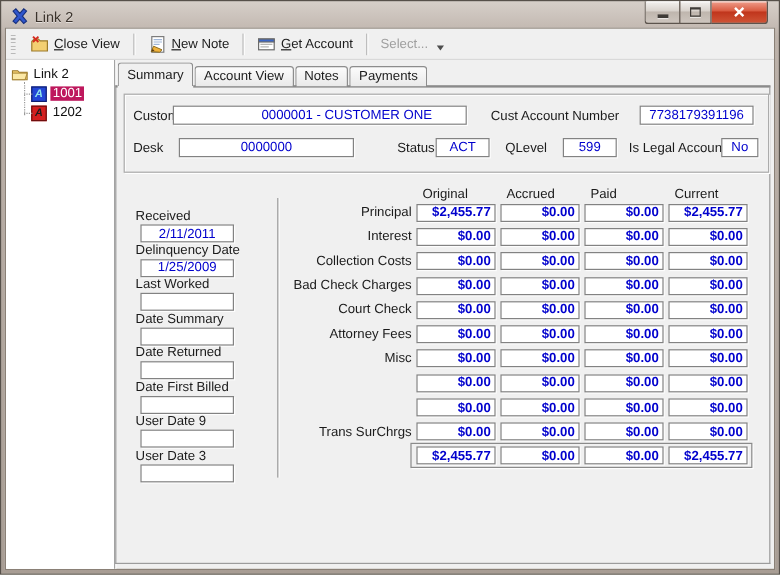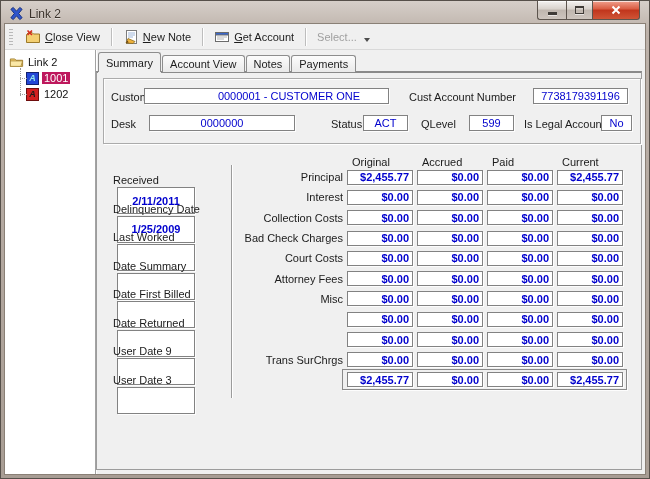--- a/index.html
+++ b/index.html
@@ -57,21 +57,21 @@
   .tb{position:absolute;background:#fff;border:1px solid #828282;box-shadow:1px 1px 0 rgba(255,255,255,.85);
     height:16px;font-size:11px;color:#0000cd;display:flex;align-items:center;}
   .tb.center{justify-content:center;}
   .tb.money{justify-content:flex-end;padding-right:3px;font-weight:bold;}
   .groupbox{position:absolute;left:6px;top:5px;width:538px;height:66px;border:1px solid #ababab;
     box-shadow:1px 1px 0 #fff, inset 1px 1px 0 #fdfdfd;}
   
   .dates{position:absolute;left:16px;top:101px;width:95px;}
   .date-pair{height:28.55px;position:relative;}
   .dlabel{font-size:11px;color:#1b1b1b;height:13px;line-height:12px;}
-  .date-box{position:relative !important;left:4px;width:78px;height:27px;justify-content:center;font-weight:bold;}
+  .date-box{position:relative !important;left:4px;width:78px;height:15px;justify-content:center;}
   .vsep{position:absolute;left:134px;top:92px;height:233px;width:1px;background:#9b9b9b;box-shadow:1px 0 0 #fff;}
   
   .ghead{position:absolute;top:83px;left:126px;display:flex;column-gap:4px;font-size:11px;color:#1b1b1b;}
   .ghead .gh-spacer{width:120px;}
   .ghead .gh{width:66px;padding-left:5px;}
   .grid{position:absolute;top:94px;left:126px;}
   .grow{height:20.3px;display:flex;align-items:center;column-gap:4px;}
   .glabel{width:120px;text-align:right;font-size:11px;color:#1b1b1b;}
   .gcell{position:relative !important;width:66px;height:15px;}
   .totals{position:absolute;top:296px;left:245px;border:1px solid #8a8a8a;box-shadow:1px 1px 0 rgba(255,255,255,.85);
@@ -207,25 +207,25 @@
               </div>
             <div class="date-pair">
                 <div class="dlabel">Last Worked</div>
                 <div class="tb date-box"></div>
               </div>
             <div class="date-pair">
                 <div class="dlabel">Date Summary</div>
                 <div class="tb date-box"></div>
               </div>
             <div class="date-pair">
+                <div class="dlabel">Date Returned</div>
+                <div class="tb date-box"></div>
+              </div>
+            <div class="date-pair">
                 <div class="dlabel">Date First Billed</div>
-                <div class="tb date-box"></div>
-              </div>
-            <div class="date-pair">
-                <div class="dlabel">Date Returned</div>
                 <div class="tb date-box"></div>
               </div>
             <div class="date-pair">
                 <div class="dlabel">User Date 9</div>
                 <div class="tb date-box"></div>
               </div>
             <div class="date-pair">
                 <div class="dlabel">User Date 3</div>
                 <div class="tb date-box"></div>
               </div>
@@ -264,21 +264,21 @@
               <div class="tb money gcell">$0.00</div>
             </div>
             <div class="grow">
               <div class="glabel">Bad Check Charges</div>
               <div class="tb money gcell">$0.00</div>
               <div class="tb money gcell">$0.00</div>
               <div class="tb money gcell">$0.00</div>
               <div class="tb money gcell">$0.00</div>
             </div>
             <div class="grow">
-              <div class="glabel">Court Costs</div>
+              <div class="glabel">Court Check</div>
               <div class="tb money gcell">$0.00</div>
               <div class="tb money gcell">$0.00</div>
               <div class="tb money gcell">$0.00</div>
               <div class="tb money gcell">$0.00</div>
             </div>
             <div class="grow">
               <div class="glabel">Attorney Fees</div>
               <div class="tb money gcell">$0.00</div>
               <div class="tb money gcell">$0.00</div>
               <div class="tb money gcell">$0.00</div>

